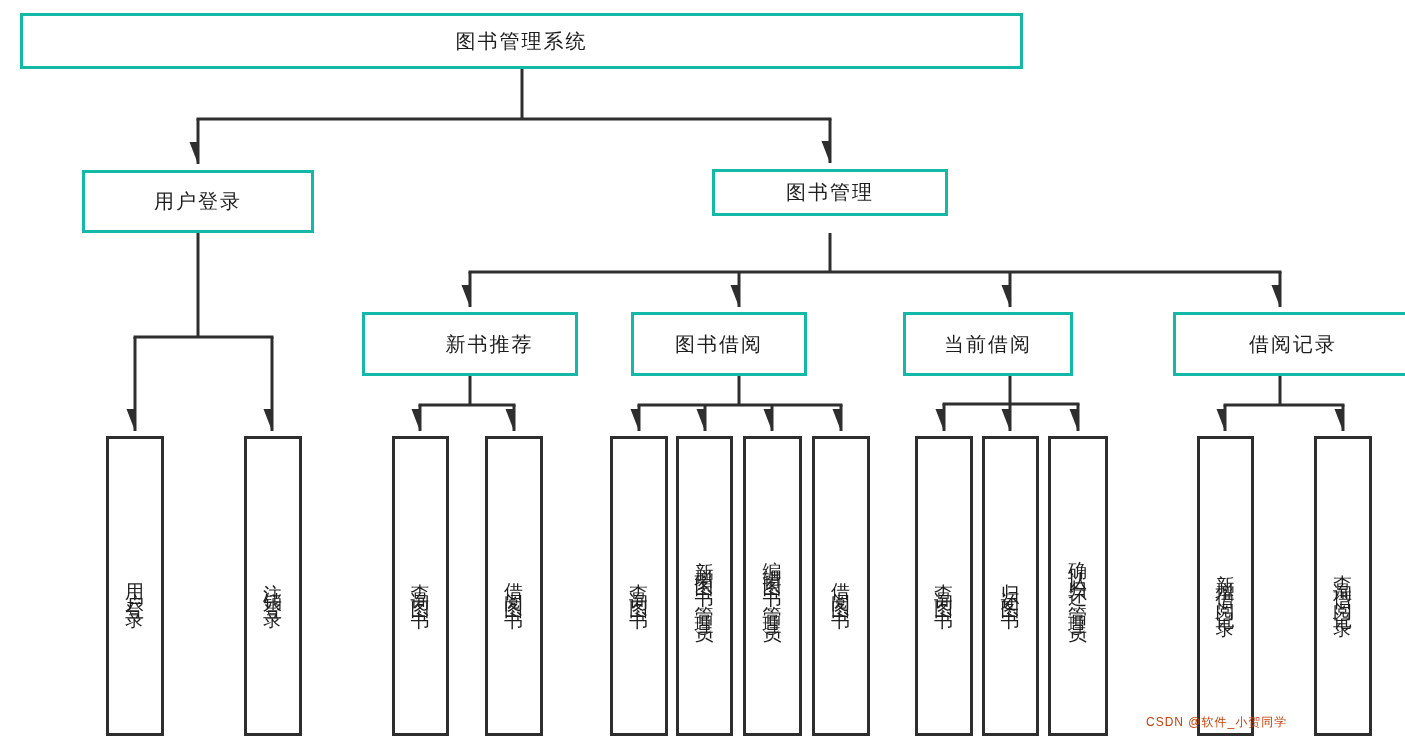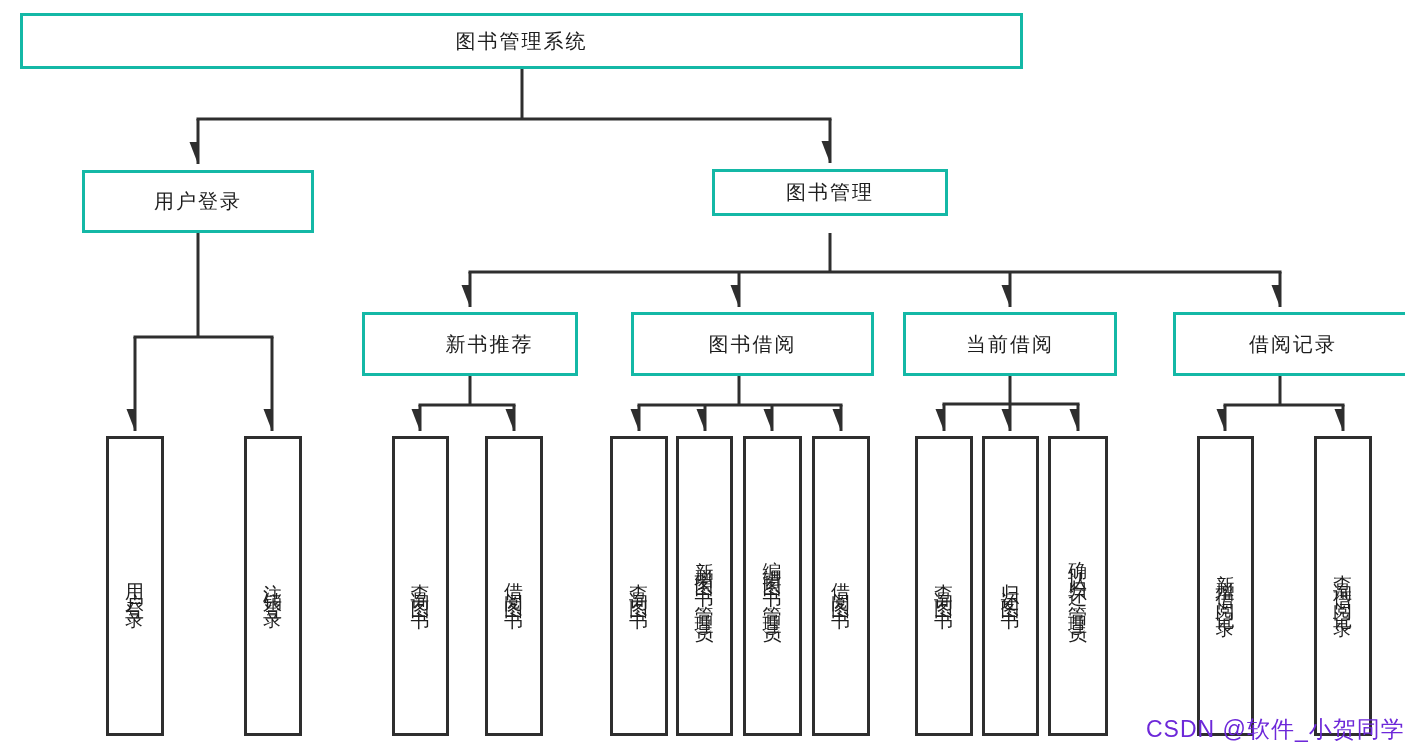--- a/index.html
+++ b/index.html
@@ -51,23 +51,23 @@
     text-orientation: mixed;
     font-size: 19px;
     letter-spacing: 9px;
     line-height: 1;
     color: #1d1d1d;
   }
   #watermark {
     position: absolute;
     left: 1146px;
     top: 714px;
-    font-size: 23px;
+    font-size: 12px;
     letter-spacing: 1px;
-    color: #6d28d9;
+    color: #c2410c;
     z-index: 3;
     white-space: nowrap;
   }
 </style>
 </head>
 <body>
 
 <div id="canvas">
 
   <svg id="connectors" width="1405" height="747" viewBox="0 0 1405 747" aria-hidden="true">
@@ -127,24 +127,24 @@
   <div class="hbox" style="left:82px; top:170px; width:232px; height:63px;">
     <span>用户登录</span>
   </div>
   <div class="hbox" style="left:712px; top:169px; width:236px; height:47px;">
     <span>图书管理</span>
   </div>
 
   <div class="hbox" style="left:362px; top:312px; width:216px; height:64px;padding-left:39px;">
     <span>新书推荐</span>
   </div>
-  <div class="hbox" style="left:631px; top:312px; width:243px; height:64px;">
+  <div class="hbox" style="left:631px; top:312px; width:176px; height:64px;">
     <span>图书借阅</span>
   </div>
-  <div class="hbox" style="left:903px; top:312px; width:214px; height:64px;">
+  <div class="hbox" style="left:903px; top:312px; width:170px; height:64px;">
     <span>当前借阅</span>
   </div>
   <div class="hbox" style="left:1173px; top:312px; width:240px; height:64px;">
     <span>借阅记录</span>
   </div>
 
   <div class="vbox" style="left:106px; top:436px; width:58px; height:300px;">
     <span>用户登录</span>
   </div>
   <div class="vbox" style="left:244px; top:436px; width:58px; height:300px;">

